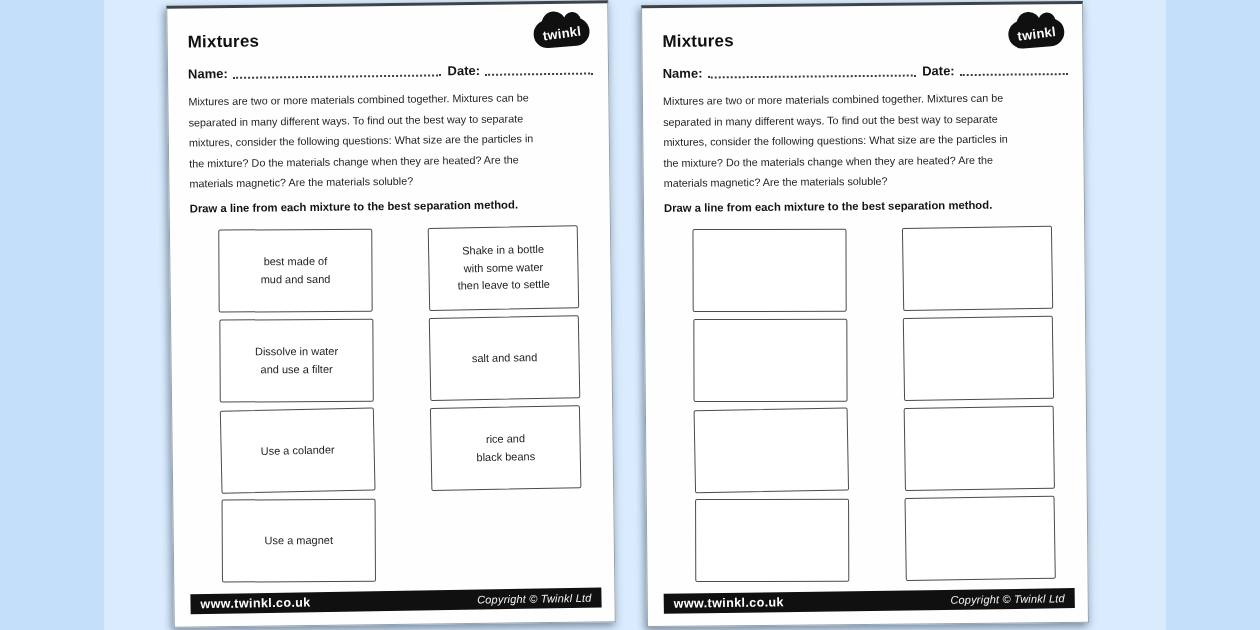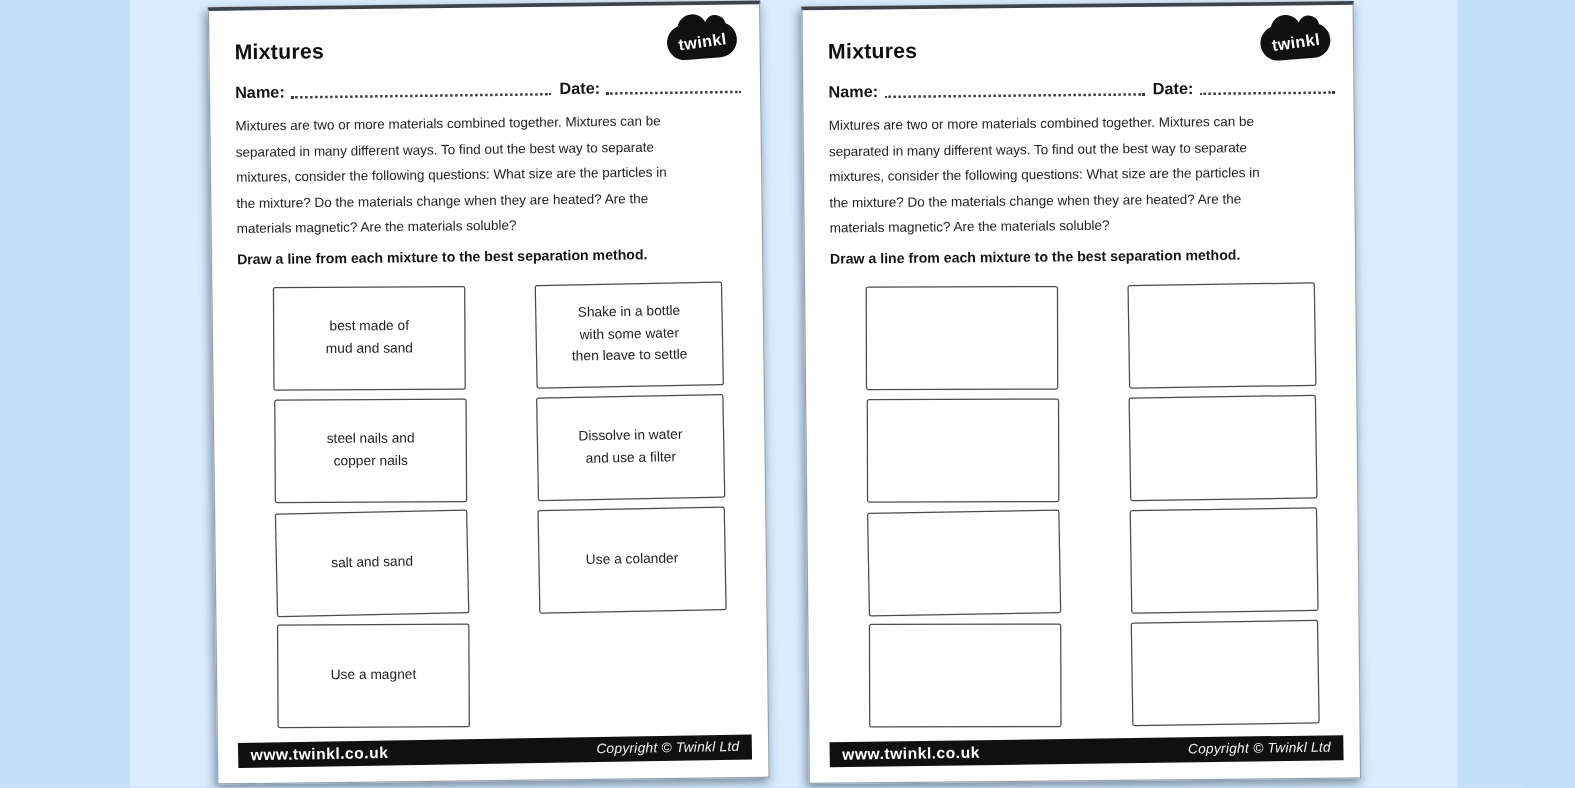--- a/index.html
+++ b/index.html
@@ -153,26 +153,26 @@
     </div>
 
     <div class="instruction">Draw a line from each mixture to the best separation method.</div>
 
     <div class="boxes">
       <div class="box">best made of
 mud and sand</div>
       <div class="box">Shake in a bottle
 with some water
 then leave to settle</div>
-      <div class="box">steel nails and
-copper nails</div>
       <div class="box">Dissolve in water
 and use a filter</div>
       <div class="box">salt and sand</div>
       <div class="box">Use a colander</div>
+      <div class="box">rice and
+black beans</div>
       <div class="box">Use a magnet</div>
     </div>
 
     <div class="footer-bar">
       <span class="footer-site">www.twinkl.co.uk</span>
       <span class="footer-copy">Copyright © Twinkl Ltd</span>
     </div>
   </section>
 
   <section class="page page-right">

